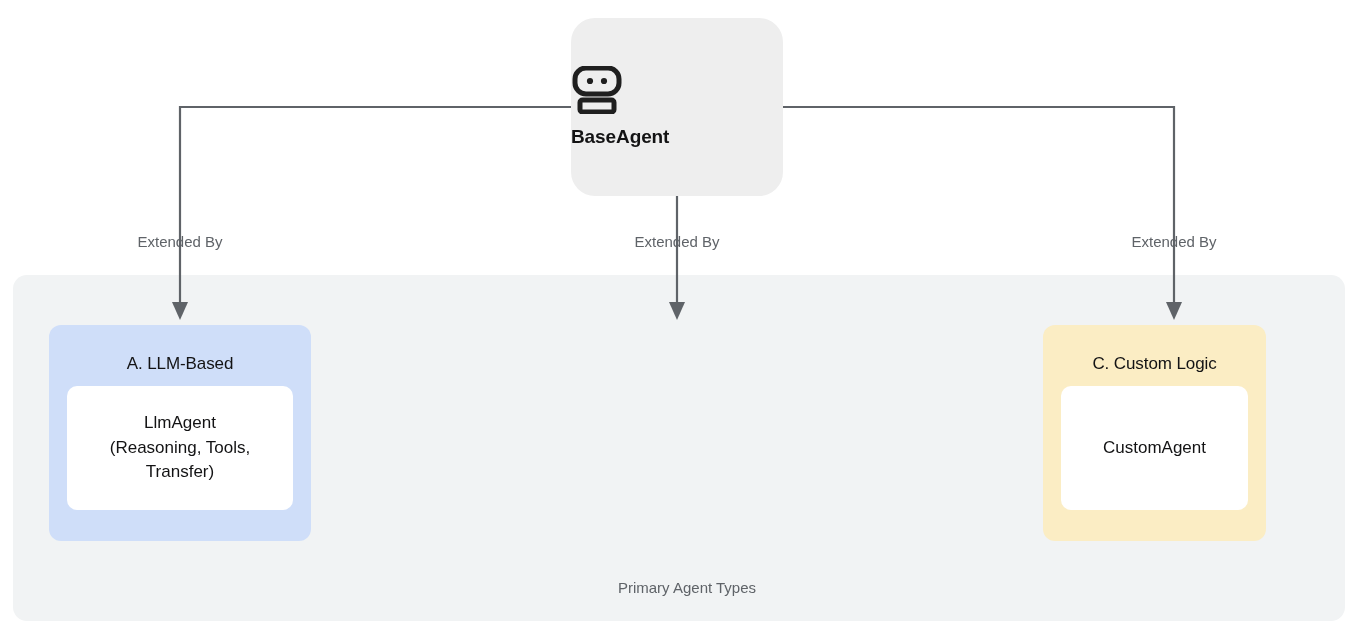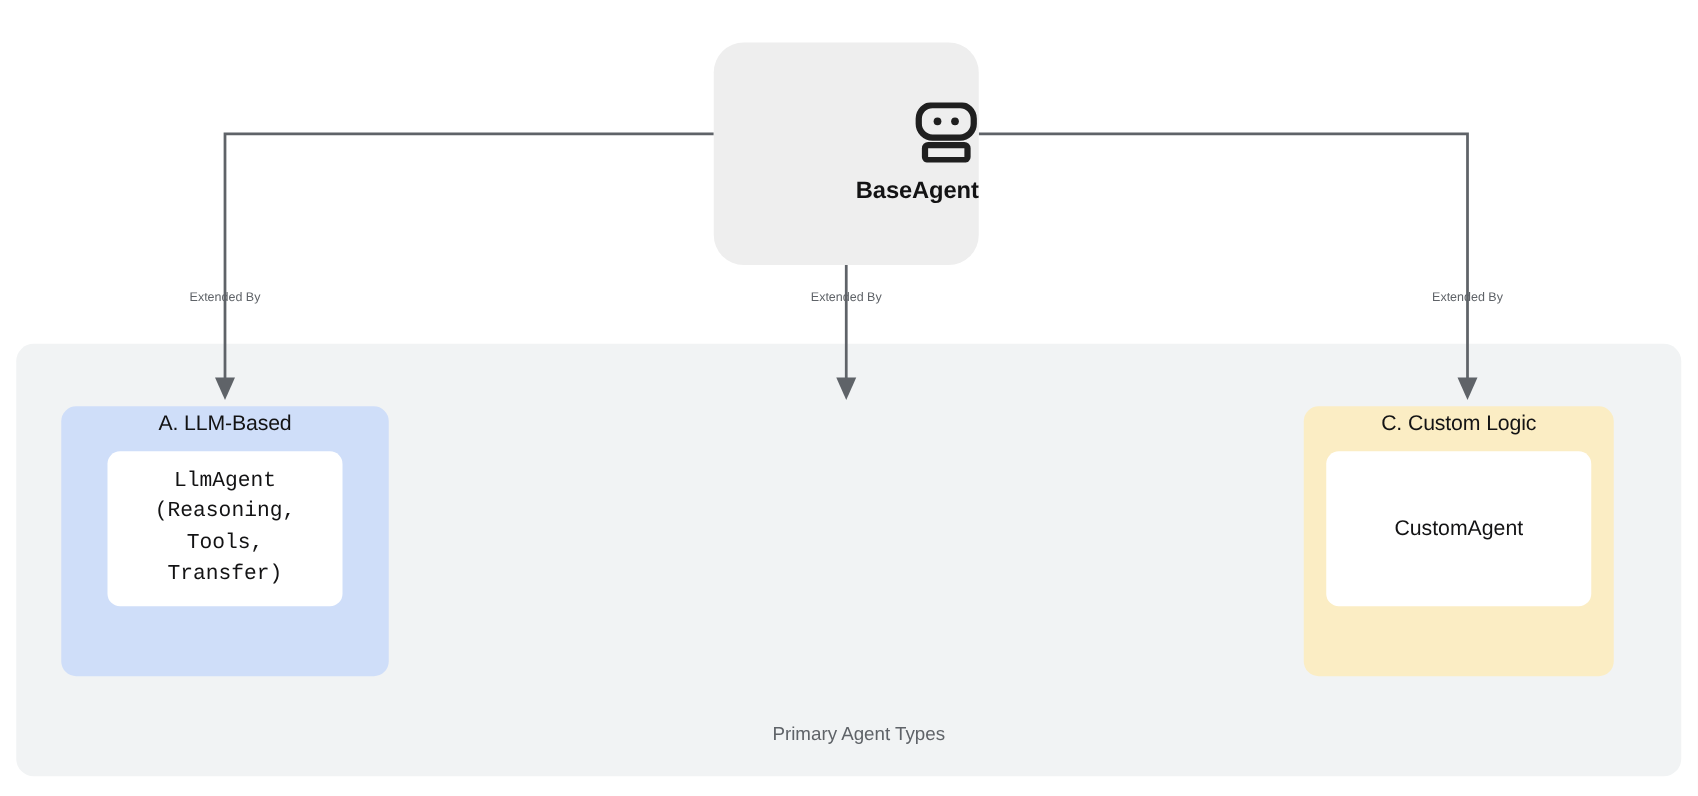--- a/index.html
+++ b/index.html
@@ -33,42 +33,41 @@
   #base-agent-node {
     position: absolute;
     left: 571px;
     top: 18px;
     width: 212px;
     height: 178px;
     background: #eeeeee;
     border-radius: 24px;
     display: flex;
     flex-direction: column;
-    align-items: flex-end;
+    align-items: flex-start;
     justify-content: center;
     box-sizing: border-box;
-    margin-top: 16px;
   }
   #base-agent-node .robot-icon {
     width: 52px;
     height: 48px;
     display: block;
     margin-bottom: 12px;
   }
   #base-agent-node .node-title {
     font-size: 19px;
     font-weight: bold;
     color: #131314;
     letter-spacing: -0.1px;
   }
 
   
   .edge-label {
     position: absolute;
-    font-size: 10px;
+    font-size: 15px;
     color: #5f6368;
     white-space: nowrap;
     transform: translateX(-50%);
     background: transparent;
   }
   #edge-label-left   { left: 180px;  top: 233px; }
   #edge-label-middle { left: 677px;  top: 233px; }
   #edge-label-right  { left: 1174px; top: 233px; }
 
   
@@ -92,21 +91,21 @@
     color: #5f6368;
     margin-left: 16px;
   }
 
   
   .category-group {
     position: absolute;
     top: 325px;
     border-radius: 12px;
     box-sizing: border-box;
-    padding-top: 4px;
+    padding-top: 29px;
   }
   .category-title {
     text-align: center;
     font-size: 17px;
     color: #131314;
     margin-bottom: 12px;
     letter-spacing: -0.1px;
   }
   .card-row {
     display: flex;
@@ -130,33 +129,33 @@
     box-sizing: border-box;
     padding: 6px 10px;
   }
 
   #group-llm-based {
     left: 49px;
     width: 262px;
     height: 216px;
     background: #cfdef9;
   }
-  #group-llm-based .agent-card { width: 188px; font-family: Liberation Mono, monospace; }
+  #group-llm-based .agent-card { width: 226px; }
 
   #group-workflow-agents {
     left: 325px;
     width: 703px;
     height: 216px;
     background: #cdeacf;
   }
   #group-workflow-agents .agent-card { width: 212px; }
 
   #group-custom-logic {
     left: 1043px;
-    width: 248px;
+    width: 223px;
     height: 216px;
     background: #fbedc4;
   }
   #group-custom-logic .agent-card { width: 226px; }
 </style>
 </head>
 <body>
 
 <div id="canvas">
 

